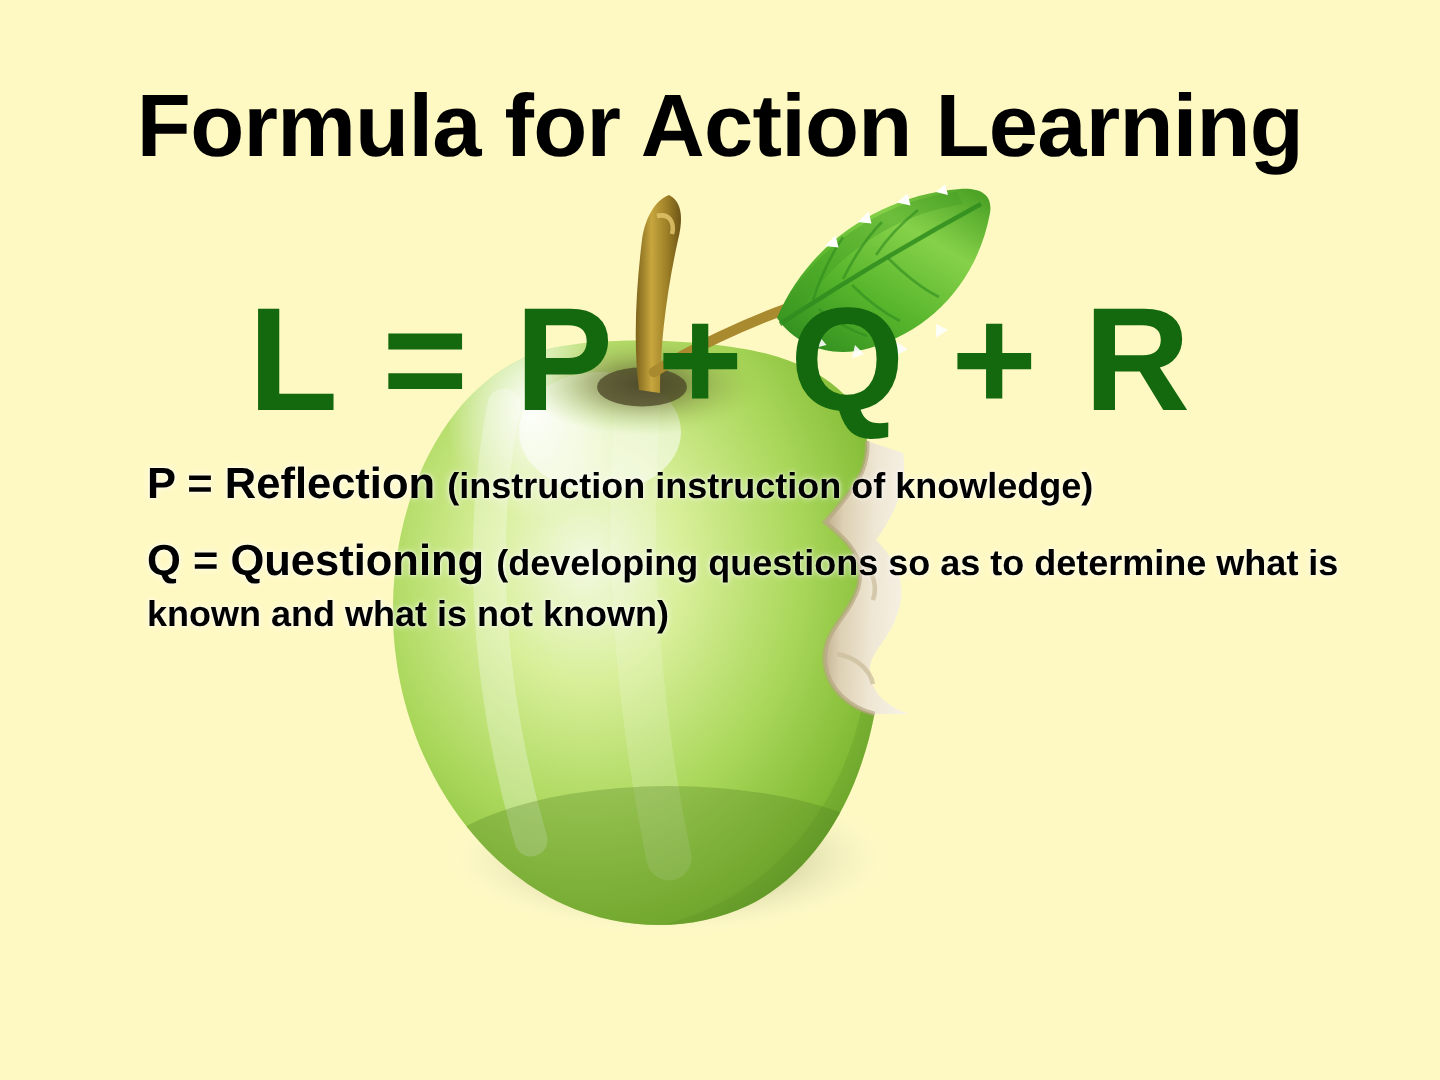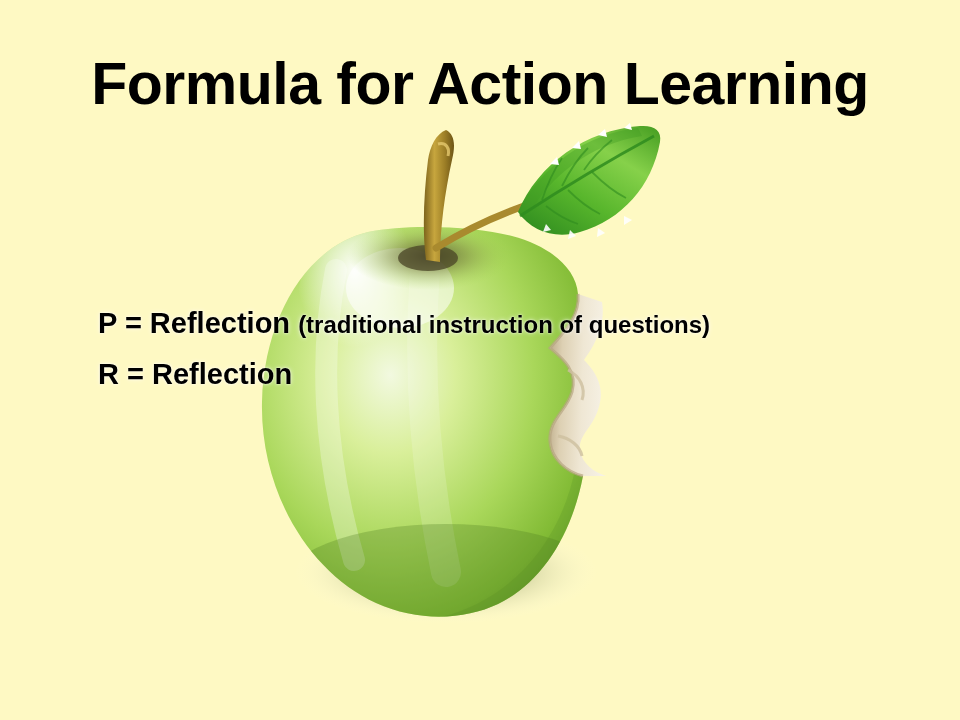--- a/index.html
+++ b/index.html
@@ -237,29 +237,39 @@
           <path d="M320,110 l-2,9 l8,-3 z"></path>
           <path d="M348,108 l-1,9 l8,-4 z"></path>
           <path d="M374,96 l0,9 l8,-5 z"></path>
         </g>
       </g>
     </svg>
   </div>
 
   <div id="slide-title">Formula for Action Learning</div>
 
+  <div id="formula">
+    <span>L</span>
+    <span class="op">=</span>
+    <span>P</span>
+    <span class="op">+</span>
+    <span>Q</span>
+    <span class="op">+</span>
+    <span>R</span>
+  </div>
 
   <div id="definitions">
 
 
     <div class="def-line">
       <span class="term">P = Reflection</span>
-      <span class="note">(traditional instruction of questions)</span>
+      <span class="note">(instruction instruction of knowledge)</span>
     </div>
 
-
     <div class="def-line">
-      <span class="term">R = Reflection</span>
+      <span class="term">Q = Questioning</span>
+      <span class="note">(developing questions so as to determine what is known and what is not known)</span>
     </div>
 
+
   </div>
 
 </div>
 
 </body></html>

